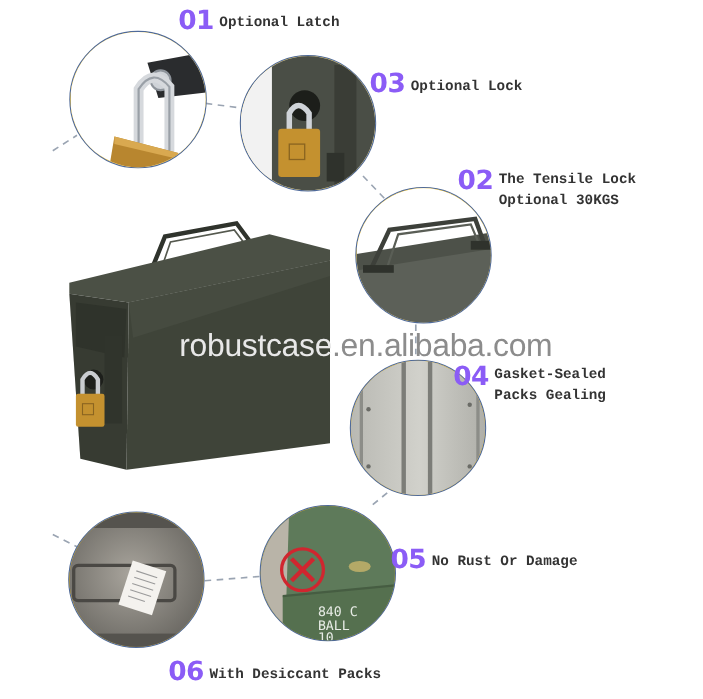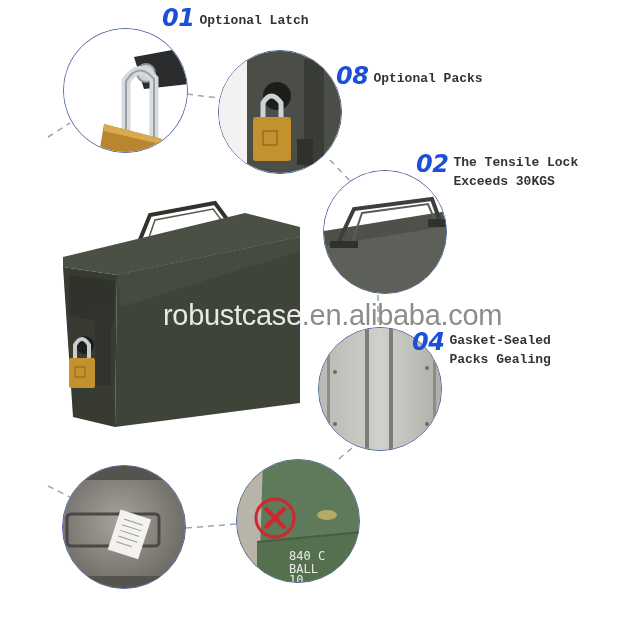--- a/index.html
+++ b/index.html
@@ -1,23 +1,23 @@
 <!DOCTYPE html>
 <html><head>
 <meta charset="utf-8">
 <style>
   html, body { margin: 0; padding: 0; background: #ffffff; }
   body { width: 639px; height: 635px; position: relative; overflow: hidden;
          font-family: "DejaVu Sans", sans-serif; }
   .stage { position: absolute; left: 0; top: 0; width: 639px; height: 635px; }
   .circle { position: absolute; border-radius: 50%; overflow: hidden;
-            border: 1.5px solid #4f6a9a; box-sizing: border-box; background: #c4b5fd; }
+            border: 1.5px solid #4f6a9a; box-sizing: border-box; background: #eab308; }
   .label { position: absolute; color: #333; font-weight: bold; white-space: nowrap; }
-  .label .num { color: #1d4ed8; font-size: 24px; font-weight: bold; letter-spacing: -0.5px;
-                vertical-align: -2px; margin-right: 5px; font-family: "DejaVu Sans", sans-serif; font-style: italic; }
+  .label .num { color: #8b5cf6; font-size: 24px; font-weight: bold; letter-spacing: -0.5px;
+                vertical-align: -2px; margin-right: 5px; font-family: "DejaVu Sans", sans-serif; }
   .label .txt { font-size: 13px; font-family: Liberation Mono, monospace; }
   .label.two .txt { display: inline-block; line-height: 19px; vertical-align: top; margin-top: 3px; }
   .watermark { position: absolute; left: 163px; top: 299px; font-family: "Liberation Sans", sans-serif;
                font-size: 29px; color: #e8e8e8; letter-spacing: -0.3px; white-space: nowrap; }
   .watermark .rest { color: #8c8c8c; }
   svg { display: block; }
 </style>
 </head>
 <body>
 
@@ -87,36 +87,36 @@
       <rect x="0" y="0" width="28" height="124" fill="#f2f2f2"></rect>
       <rect x="85" y="8" width="20" height="110" fill="#3a3d36"></rect>
       <circle cx="58" cy="45" r="14" fill="#1c1e1a"></circle>
       <path d="M44 80 L44 52 Q52 38 62 52 L62 78" stroke="#cfd3d8" stroke-width="5" fill="none"></path>
       <rect x="34" y="66" width="38" height="44" rx="3" fill="#c4912f"></rect>
       <rect x="44" y="80" width="14" height="14" fill="none" stroke="#8a6420" stroke-width="1.2"></rect>
       <rect x="78" y="88" width="16" height="26" fill="#2f322c"></rect>
     </svg>
   </div>
   <div class="label" style="left:336px;top:62px;">
-    <span class="num">08</span><span class="txt">Optional Packs</span>
+    <span class="num">03</span><span class="txt">Optional Lock</span>
   </div>
 
   <div class="circle" style="left:323px;top:170px;width:124px;height:124px;">
     <svg width="124" height="124" viewBox="0 0 124 124">
       <rect width="124" height="124" fill="#ffffff"></rect>
       <polygon points="0,60 124,40 124,124 0,124" fill="#4d5149"></polygon>
       <polygon points="0,75 124,55 124,124 0,124" fill="#5c6058"></polygon>
       <path d="M14 72 L30 38 L108 28 L116 50" stroke="#3d403a" stroke-width="4" fill="none"></path>
       <path d="M28 72 L38 42 L104 33 L112 52" stroke="#5a5e56" stroke-width="2" fill="none"></path>
       <rect x="6" y="70" width="28" height="7" fill="#2f322c"></rect>
       <rect x="104" y="48" width="20" height="8" fill="#2f322c"></rect>
     </svg>
   </div>
   <div class="label two" style="left:416px;top:150px;">
-    <span class="num">02</span><span class="txt"><span>The Tensile Lock</span><br><span>Exceeds 30KGS</span></span>
+    <span class="num">02</span><span class="txt"><span>The Tensile Lock</span><br><span>Optional 30KGS</span></span>
   </div>
 
   <div class="circle" style="left:318px;top:327px;width:124px;height:124px;">
     <svg width="124" height="124" viewBox="0 0 124 124">
       <defs>
         <linearGradient id="gg" x1="0" x2="1" y1="0" y2="0">
           <stop offset="0" stop-color="#b9b9b3"></stop>
           <stop offset="0.5" stop-color="#d1d1cb"></stop>
           <stop offset="1" stop-color="#aeaea8"></stop>
         </linearGradient>
@@ -144,20 +144,23 @@
       <line x1="20" y1="82" x2="124" y2="72" stroke="#465d42" stroke-width="2"></line>
       <ellipse cx="90" cy="55" rx="10" ry="5" fill="#c9b56a" opacity="0.8"></ellipse>
       <circle cx="38" cy="58" r="19" fill="none" stroke="#d0262f" stroke-width="3"></circle>
       <line x1="28" y1="48" x2="48" y2="68" stroke="#d0262f" stroke-width="4"></line>
       <line x1="48" y1="48" x2="28" y2="68" stroke="#d0262f" stroke-width="4"></line>
       <text x="52" y="100" font-family="DejaVu Sans Mono, monospace" font-size="12" fill="#e8ece6">840 C</text>
       <text x="52" y="113" font-family="DejaVu Sans Mono, monospace" font-size="12" fill="#e8ece6">BALL</text>
       <text x="52" y="124" font-family="DejaVu Sans Mono, monospace" font-size="12" fill="#e8ece6">10</text>
     </svg>
   </div>
+  <div class="label" style="left:355px;top:494px;">
+    <span class="num">05</span><span class="txt">No Rust Or Damage</span>
+  </div>
 
   <div class="circle" style="left:62px;top:465px;width:124px;height:124px;">
     <svg width="124" height="124" viewBox="0 0 124 124">
       <defs>
         <radialGradient id="dg" cx="0.45" cy="0.45" r="0.7">
           <stop offset="0" stop-color="#a8a49c"></stop>
           <stop offset="1" stop-color="#5e5c57"></stop>
         </radialGradient>
       </defs>
       <rect width="124" height="124" fill="url(#dg)"></rect>
@@ -167,14 +170,17 @@
       <g transform="rotate(18 68 70)">
         <rect x="50" y="48" width="32" height="42" fill="#f4f2ee"></rect>
         <line x1="56" y1="56" x2="76" y2="56" stroke="#9a9a9a" stroke-width="1"></line>
         <line x1="56" y1="62" x2="76" y2="62" stroke="#9a9a9a" stroke-width="1"></line>
         <line x1="56" y1="68" x2="76" y2="68" stroke="#9a9a9a" stroke-width="1"></line>
         <line x1="56" y1="74" x2="76" y2="74" stroke="#9a9a9a" stroke-width="1"></line>
         <line x1="56" y1="80" x2="72" y2="80" stroke="#9a9a9a" stroke-width="1"></line>
       </g>
     </svg>
   </div>
+  <div class="label" style="left:153px;top:596px;">
+    <span class="num">06</span><span class="txt">With Desiccant Packs</span>
+  </div>
 
 </div>
 
 </body></html>

